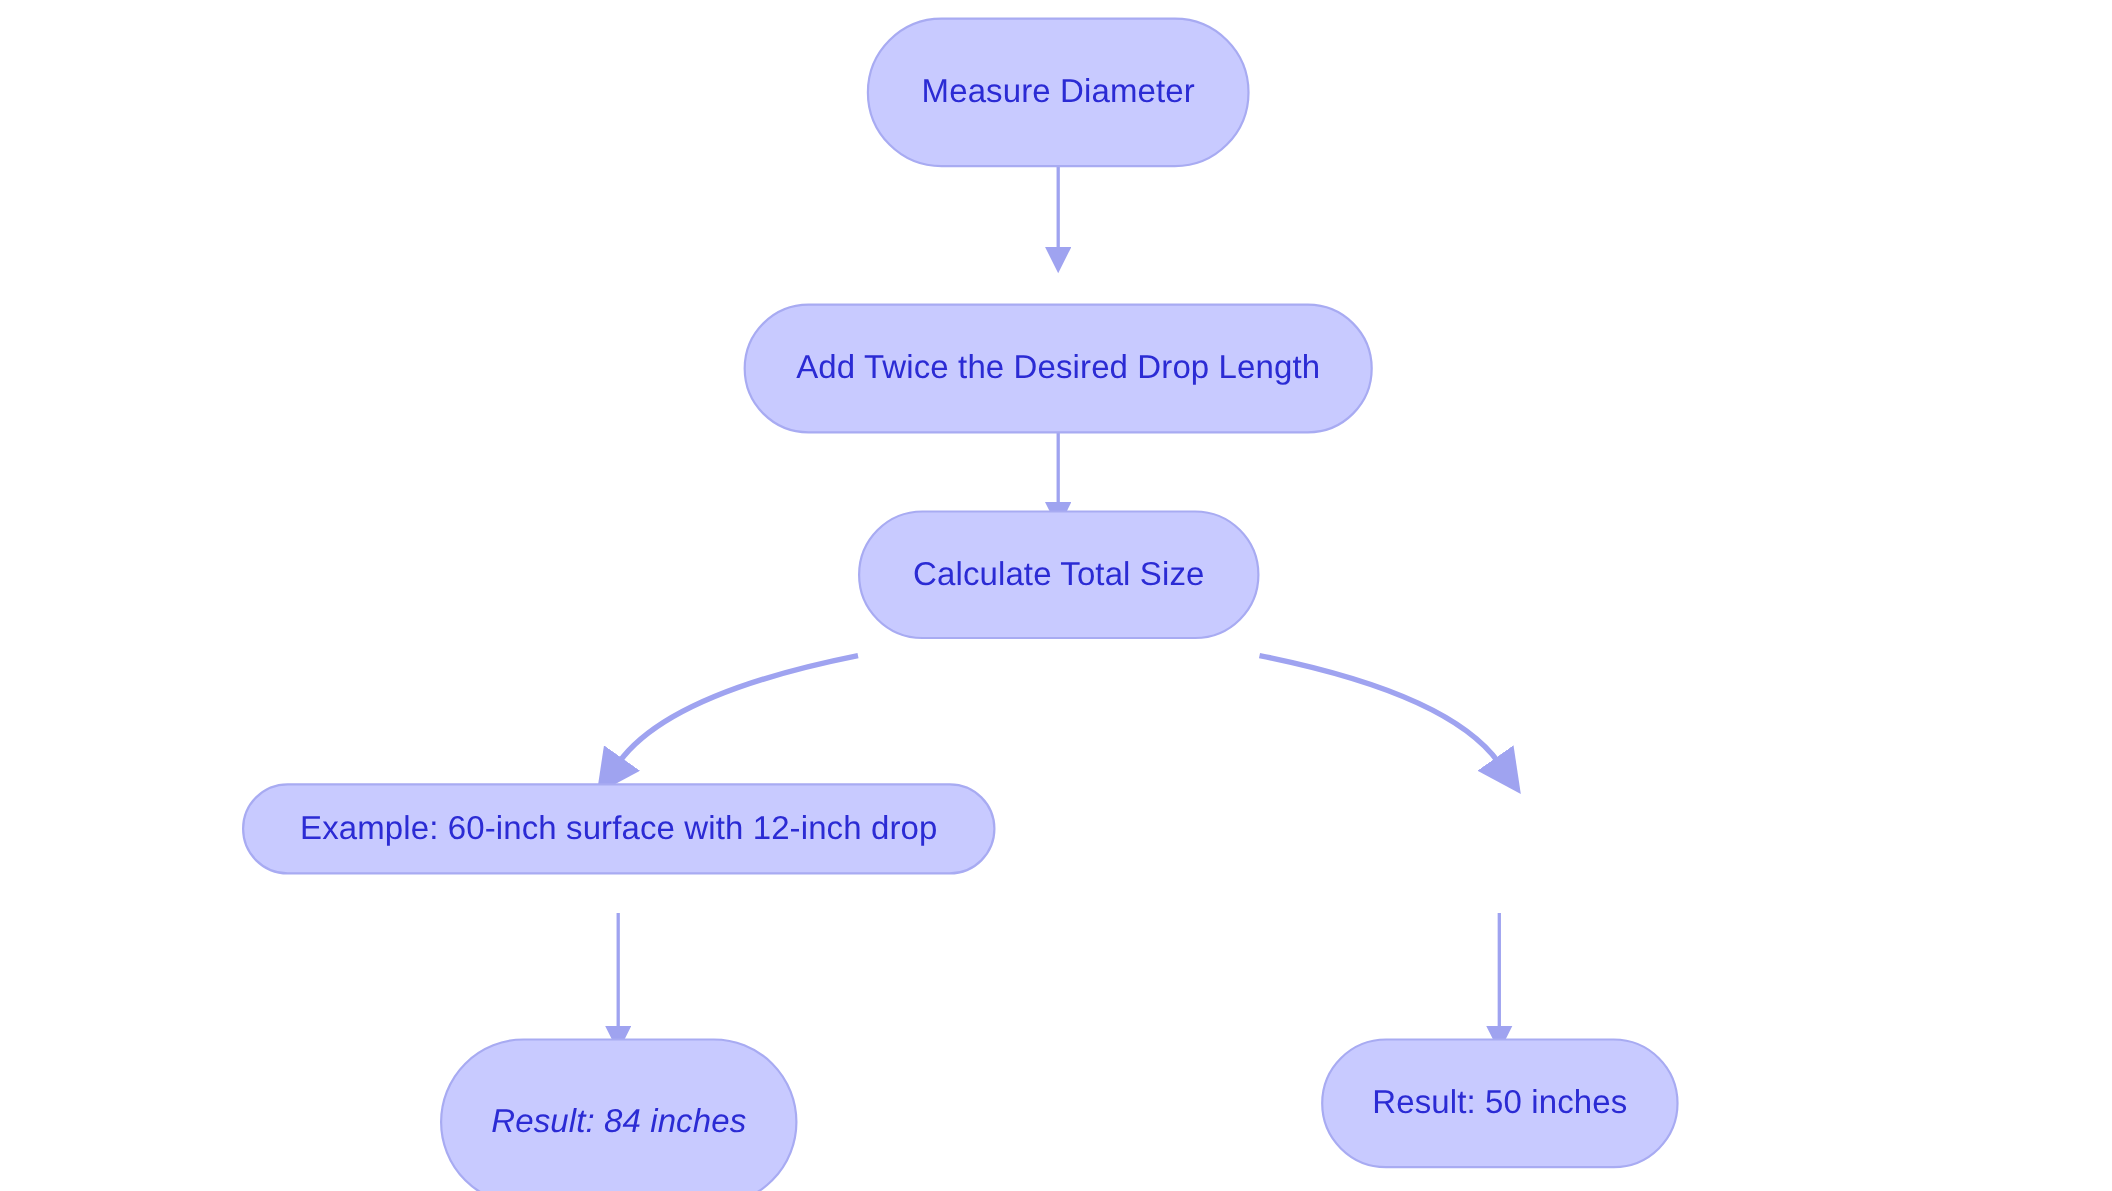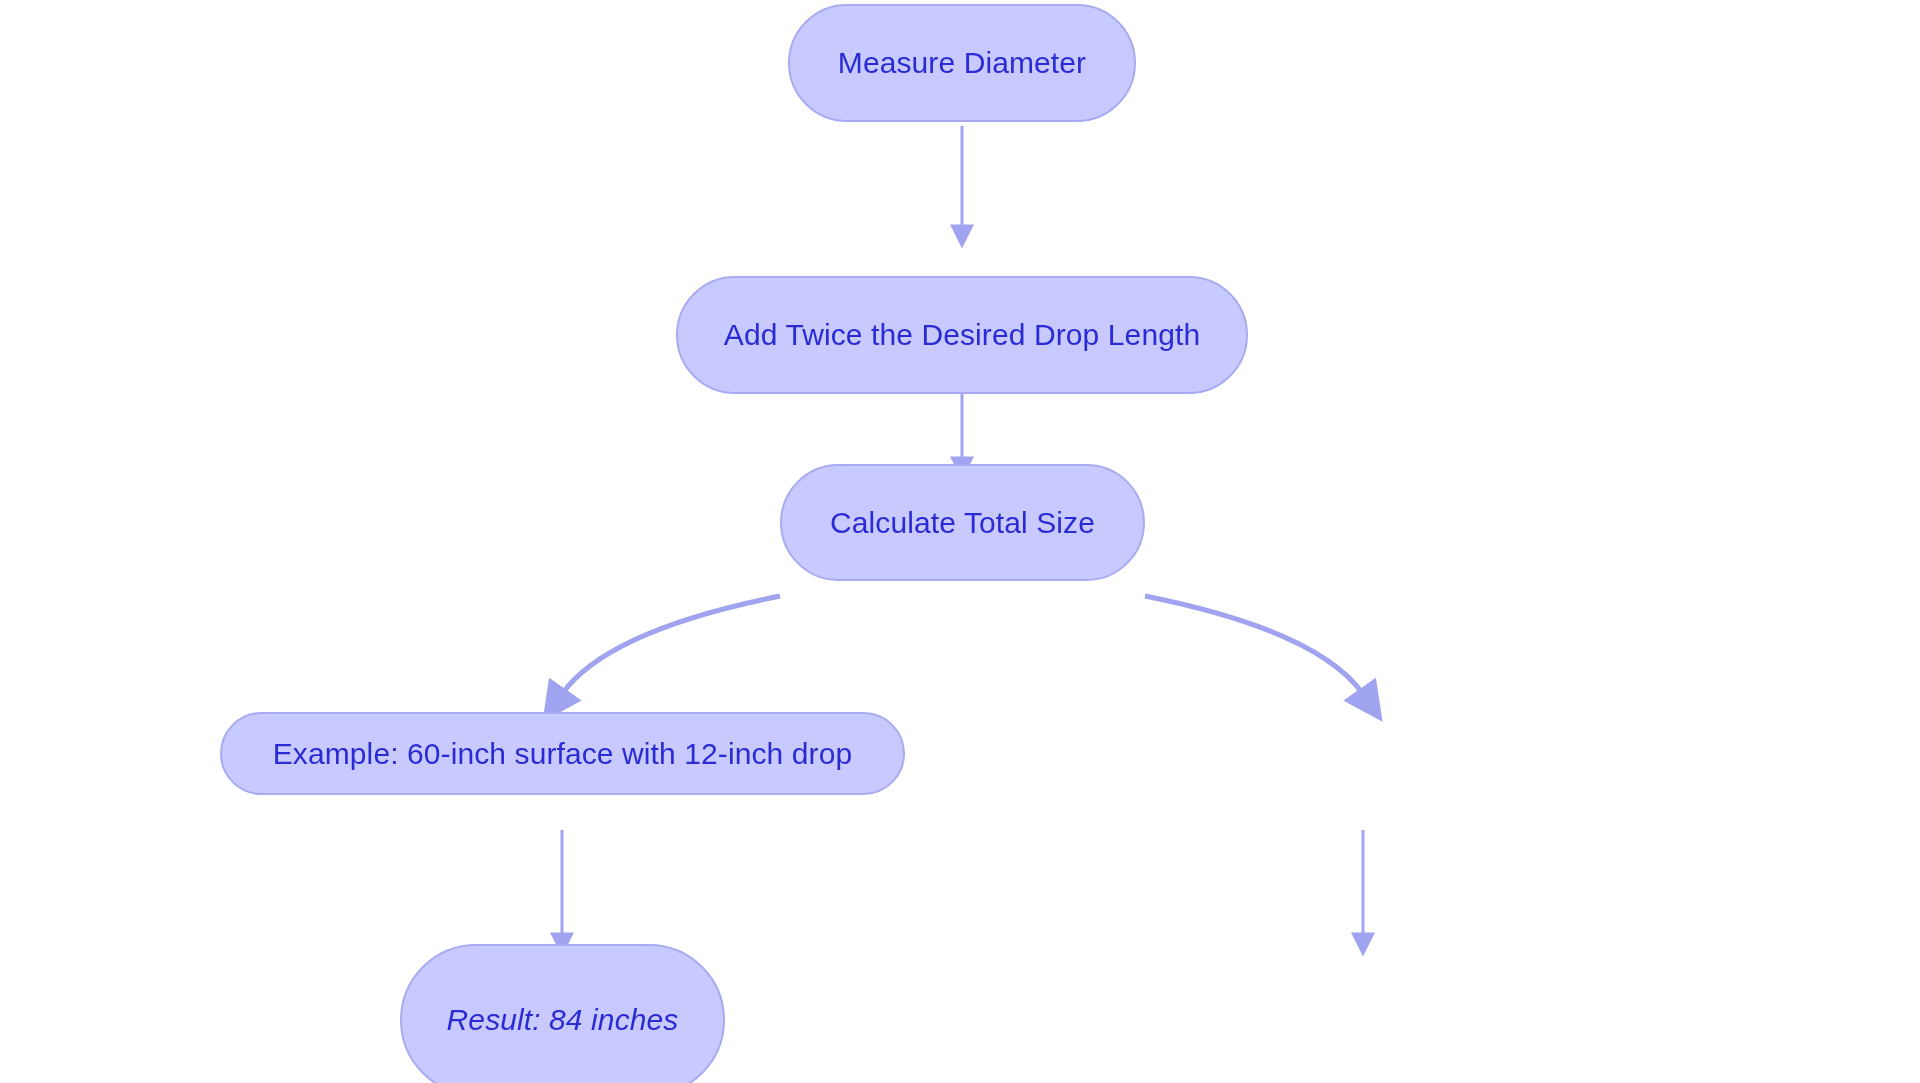--- a/index.html
+++ b/index.html
@@ -66,35 +66,38 @@
 
     <path d="M 780 596 C 700 612, 600 640, 562 694" fill="none" stroke="#9fa3f0" stroke-width="5" marker-end="url(#arrowhead)"></path>
 
     <path d="M 1145 596 C 1225 612, 1325 640, 1363 694" fill="none" stroke="#9fa3f0" stroke-width="5" marker-end="url(#arrowhead)"></path>
 
     <line x1="562" y1="830" x2="562" y2="936" stroke="#9fa3f0" stroke-width="3" marker-end="url(#arrowhead)"></line>
 
     <line x1="1363" y1="830" x2="1363" y2="936" stroke="#9fa3f0" stroke-width="3" marker-end="url(#arrowhead)"></line>
   </svg>
 
-  <div class="node" style="left:788px; top:4px; width:348px; height:118px;">
+  <div class="node" style="left:788px; top:16px; width:348px; height:136px;">
     <span class="node-label">Measure Diameter</span>
   </div>
 
   <div class="node" style="left:676px; top:252px; width:572px; height:118px;margin-top:24px;">
     <span class="node-label">Add Twice the Desired Drop Length</span>
   </div>
 
   <div class="node" style="left:780px; top:464px; width:365px; height:117px;">
     <span class="node-label">Calculate Total Size</span>
   </div>
 
   <div class="node" style="left:220px; top:712px; width:685px; height:83px;">
     <span class="node-label">Example: 60-inch surface with 12-inch drop</span>
   </div>
 
 
   <div class="node" style="left:400px; top:944px; width:325px; height:152px;font-style:italic;">
     <span class="node-label">Result: 84 inches</span>
   </div>
 
+  <div class="node" style="left:1201px; top:944px; width:325px; height:118px;">
+    <span class="node-label">Result: 50 inches</span>
+  </div>
 
 </div>
 
 </body></html>

